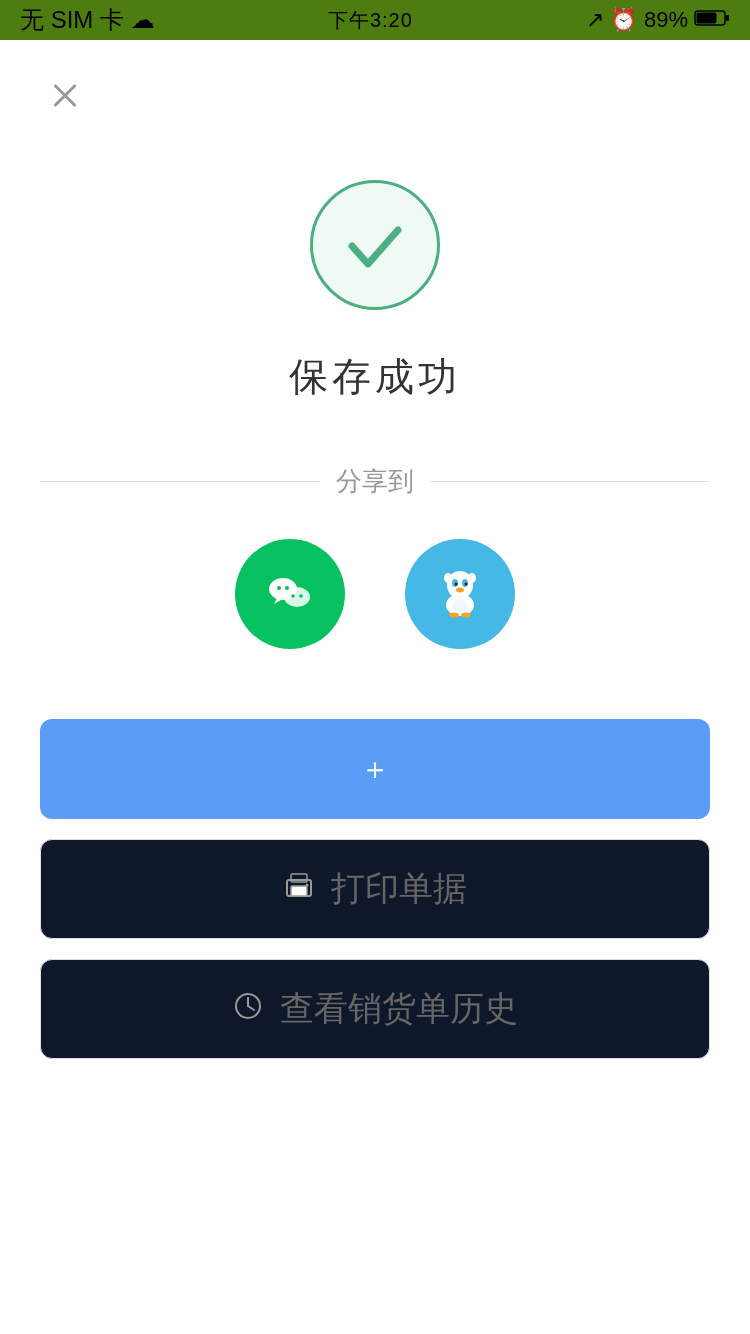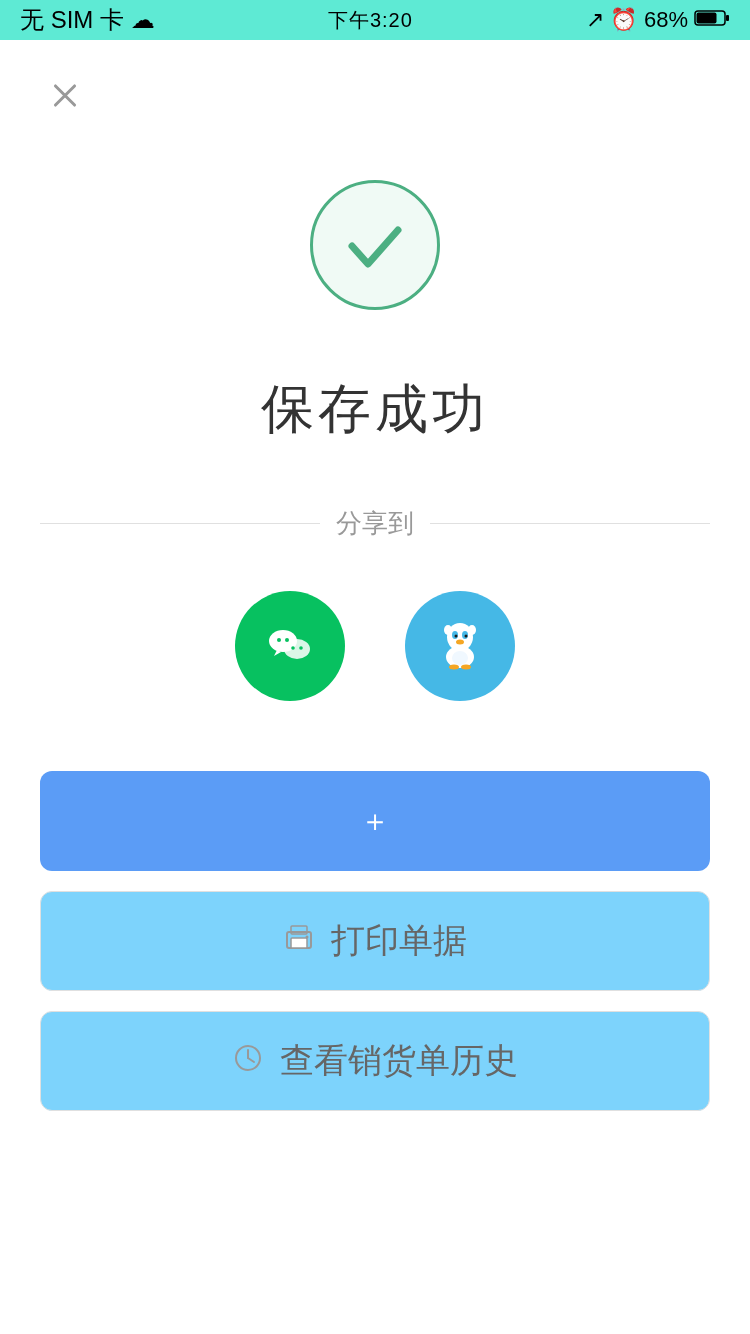--- a/index.html
+++ b/index.html
@@ -10,21 +10,21 @@
       background: #ffffff;
       font-family: -apple-system, "PingFang SC", "Helvetica Neue", Arial, sans-serif;
       display: flex;
       flex-direction: column;
     }
 
     
     .status-bar {
       width: 100%;
       height: 40px;
-      background: #5eead4;
+      background: #4d7c0f;
       display: flex;
       align-items: center;
       justify-content: space-between;
       padding: 0 20px;
       font-size: 24px;
       color: #000;
     }
     .status-left {
       display: flex;
       align-items: center;
@@ -89,35 +89,34 @@
       margin-top: 60px;
       margin-bottom: 40px;
     }
     .checkmark {
       width: 70px;
       height: 70px;
     }
 
     
     .success-title {
-      font-size: 53px;
+      font-size: 39px;
       font-weight: 400;
       color: #333;
       margin-bottom: 60px;
       letter-spacing: 4px;
-      margin-top: 24px;
     }
 
     
     .share-divider {
       width: 100%;
       display: flex;
       align-items: center;
       gap: 16px;
-      margin-bottom: 50px;
+      margin-bottom: 40px;
       text-align: right;
     }
     .divider-line {
       flex: 1;
       height: 1px;
       background: #e0e0e0;
     }
     .share-label {
       font-size: 26px;
       color: #999;
@@ -166,40 +165,40 @@
       gap: 16px;
       cursor: pointer;
       border: none;
       outline: none;
     }
     .btn-primary {
       background: #5b9cf6;
       color: #fff;
     }
     .btn-secondary {
-      background: #7dd3fc;
+      background: #0f172a;
       color: #666;
       border: 1px solid #e0e0e0;
     }
     .btn-icon {
       font-size: 30px;
     }
   </style>
 </head>
 <body>
 
 <div class="status-bar">
   <div class="status-left">
     <span>无 SIM 卡 ☁</span>
   </div>
   <div class="status-center">下午3:20</div>
   <div class="status-right">
     <span>↗</span>
     <span>⏰</span>
-    <span>68%</span>
+    <span>89%</span>
     <span>
       <svg width="36" height="18" viewBox="0 0 36 18">
         <rect x="1" y="2" width="30" height="14" rx="3" ry="3" fill="none" stroke="#000" stroke-width="1.5"></rect>
         <rect x="32" y="6" width="3" height="6" rx="1" fill="#000"></rect>
         <rect x="2.5" y="3.5" width="20" height="11" rx="2" fill="#000"></rect>
       </svg>
     </span>
   </div>
 </div>
 

